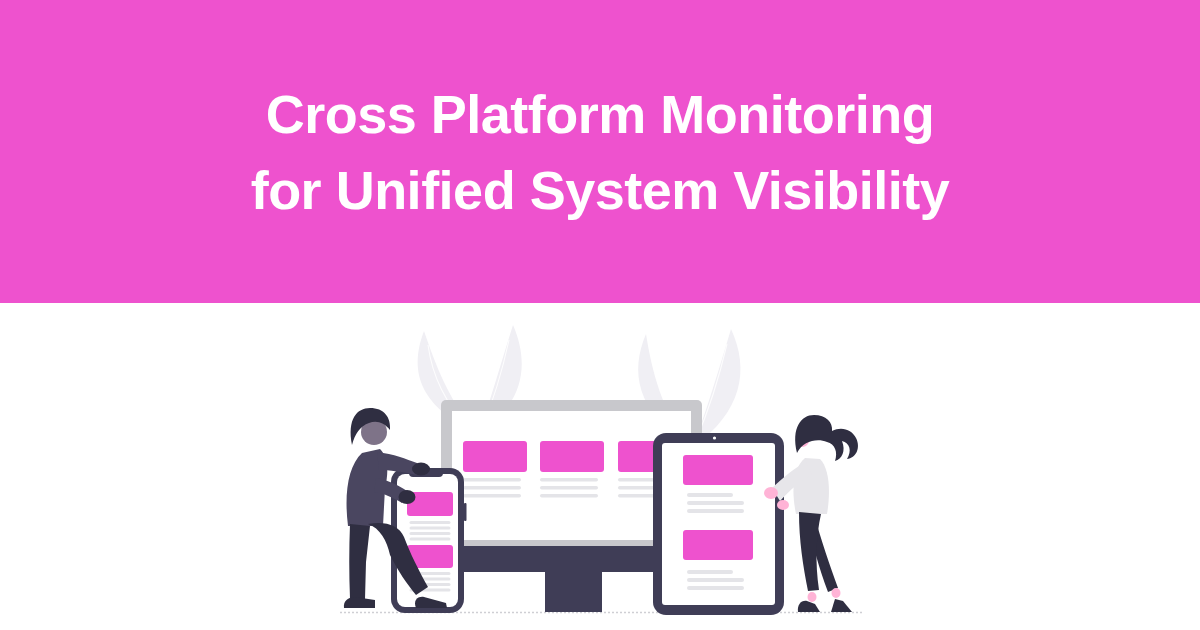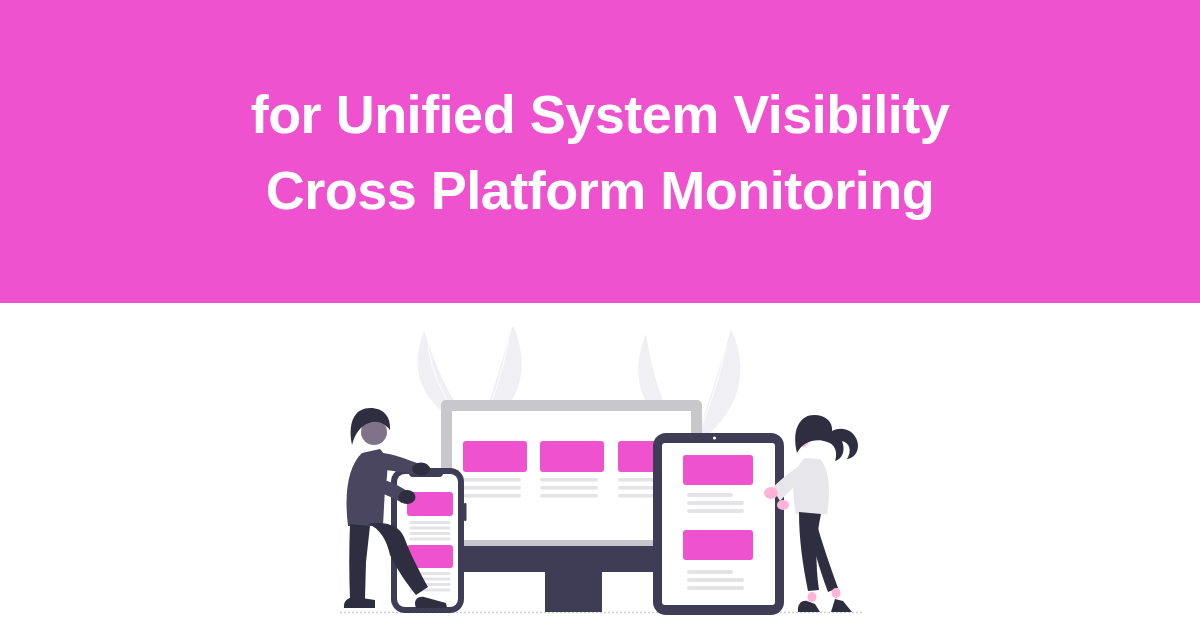--- a/index.html
+++ b/index.html
@@ -38,22 +38,22 @@
   .vein{stroke:#ffffff;stroke-width:1.1;fill:none;opacity:.85;}
   .ground{stroke:var(--ground-gray,#cfcfd4);stroke-width:1.5;stroke-dasharray:2 2;}
 </style>
 </head>
 <body>
 
 <div class="page">
 
   <header class="banner">
     <h1 class="title">
+      <span>Cross Platform Monitoring</span>
       <span>for Unified System Visibility</span>
-      <span>Cross Platform Monitoring</span>
     </h1>
   </header>
 
   <main class="hero">
     <svg class="illu" viewBox="330 315 545 305" xmlns="http://www.w3.org/2000/svg" aria-hidden="true">
 
       <g>
         <path class="f-leaf" d="M424,331 C410,368 416,404 476,433 C448,398 436,366 424,331 Z"></path>
         <path class="vein" d="M428,345 C432,375 446,406 470,428"></path>
         <path class="f-leaf" d="M513,325 C530,364 524,404 479,433 C492,395 502,360 513,325 Z"></path>

